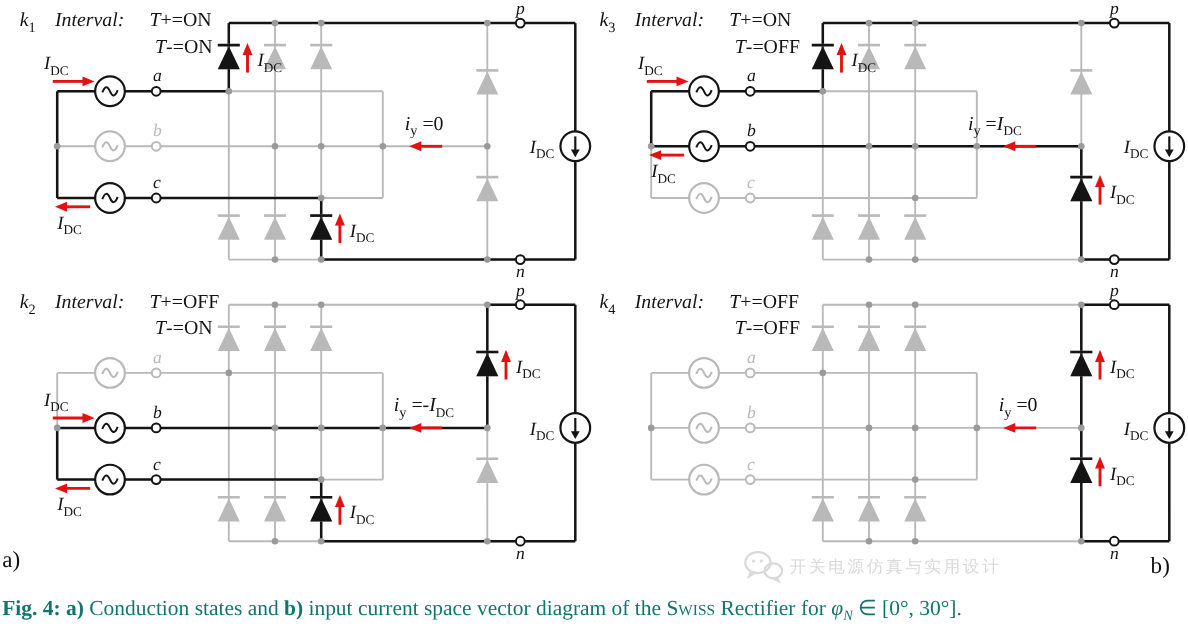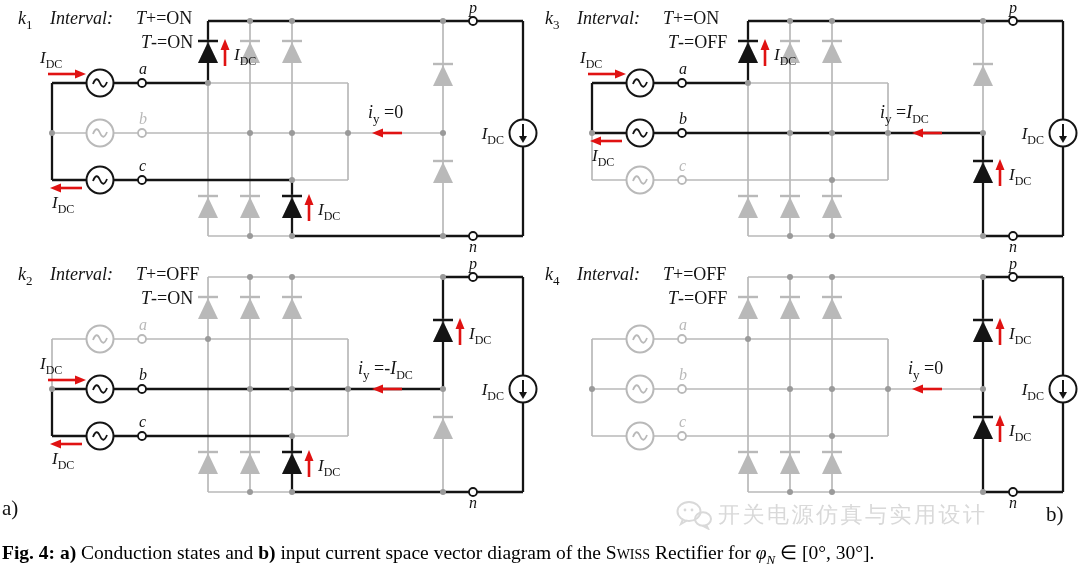--- a/index.html
+++ b/index.html
@@ -7,23 +7,23 @@
          font-family:"Liberation Serif", serif;}
   .quad{position:absolute;width:540px;height:255px;}
   #quad-k1{left:0;top:0;}
   #quad-k2{left:0;top:256px;}
   #quad-k3{left:540px;top:0;}
   #quad-k4{left:540px;top:256px;}
   .fig-sublabel{position:absolute;font-size:21px;color:#111;}
   #label-a{left:2px;top:496px;}
   #label-b{left:1046px;top:502px;}
   #watermark{position:absolute;left:676px;top:500px;display:flex;align-items:center;gap:6px;
-             color:#d9d9d9;font-size:22px;letter-spacing:2.5px;
+             color:#d9d9d9;font-size:15px;letter-spacing:2.5px;
              font-family:"Liberation Sans", sans-serif;white-space:nowrap;}
-  #caption{position:absolute;left:2px;top:541px;width:1076px;font-size:19.5px;color:#000000;
+  #caption{position:absolute;left:2px;top:541px;width:1076px;font-size:19.5px;color:#0f766e;
            white-space:nowrap;}
   #caption b{font-weight:bold;}
   .smallcaps{font-variant:small-caps;}
   .phi{font-style:italic;}
   .phi sub{font-size:13px;}
 </style>
 </head>
 <body>
 
 <div id="stage">

